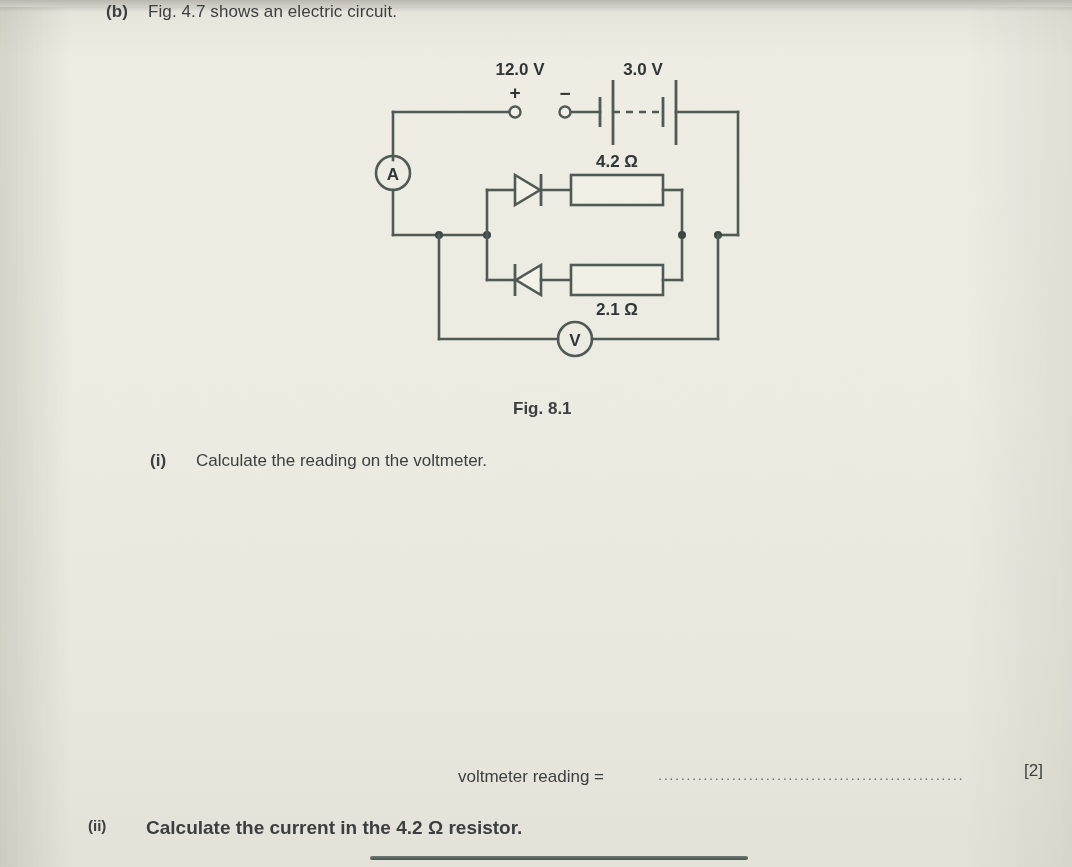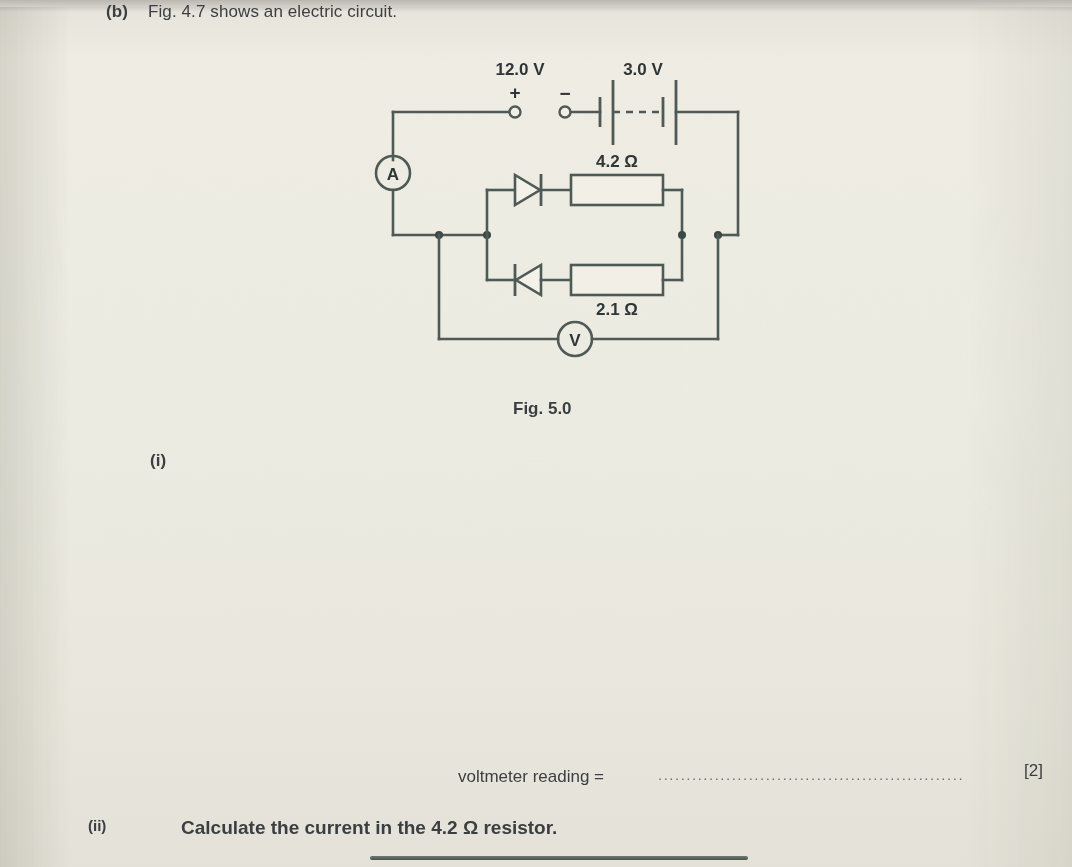--- a/index.html
+++ b/index.html
@@ -56,21 +56,21 @@
   #fig-caption { left: 513px; top: 399px; font-size: 17px; font-weight: bold; }
 
   #qi-label { left: 150px; top: 451px; font-size: 17px; font-weight: bold; }
   #qi-text  { left: 196px; top: 451px; font-size: 17px; }
 
   #vm-reading-label { left: 458px; top: 761px; font-size: 17px; margin-top: 6px; }
   #vm-dots  { left: 658px; top: 766px; font-size: 15px; letter-spacing: 1.5px; color: #6e7173; }
   #vm-marks { left: 1024px; top: 761px; font-size: 17px; }
 
   #qii-label { left: 88px; top: 817px; font-size: 15px; font-weight: bold; }
-  #qii-text  { left: 146px; top: 817px; font-size: 19px; font-weight: bold; margin-left: 35px; }
+  #qii-text  { left: 146px; top: 817px; font-size: 19px; font-weight: bold; }
 
   #bottom-rule {
     position: absolute;
     left: 370px;
     top: 856px;
     width: 378px;
     height: 4px;
     background: linear-gradient(180deg,#6f7a74,#47534d);
     border-radius: 2px;
     z-index: 4;
@@ -195,23 +195,24 @@
     <circle class="node" cx="358" cy="180" r="4"></circle>
 
     <path class="wire" d="M 79 180 L 79 284"></path>
     <path class="wire" d="M 79 284 L 198 284"></path>
     <circle class="meter-c" cx="215" cy="284" r="17"></circle>
     <text class="meter-t" x="215" y="285">V</text>
     <path class="wire" d="M 232 284 L 358 284"></path>
     <path class="wire" d="M 358 284 L 358 180"></path>
   </svg>
 
-  <span class="txt bold" id="fig-caption">Fig. 5.0</span>
+  <span class="txt bold" id="fig-caption">Fig. 8.1</span>
 
   <span class="txt bold" id="qi-label">(i)</span>
+  <span class="txt" id="qi-text">Calculate the reading on the voltmeter.</span>
 
   <span class="txt" id="vm-reading-label">voltmeter reading =</span>
   <span class="txt" id="vm-dots">......................................................</span>
   <span class="txt" id="vm-marks">[2]</span>
 
   <span class="txt bold" id="qii-label">(ii)</span>
   <span class="txt bold" id="qii-text">Calculate the current in the 4.2 Ω resistor.</span>
 
   <div id="bottom-rule"></div>
 

